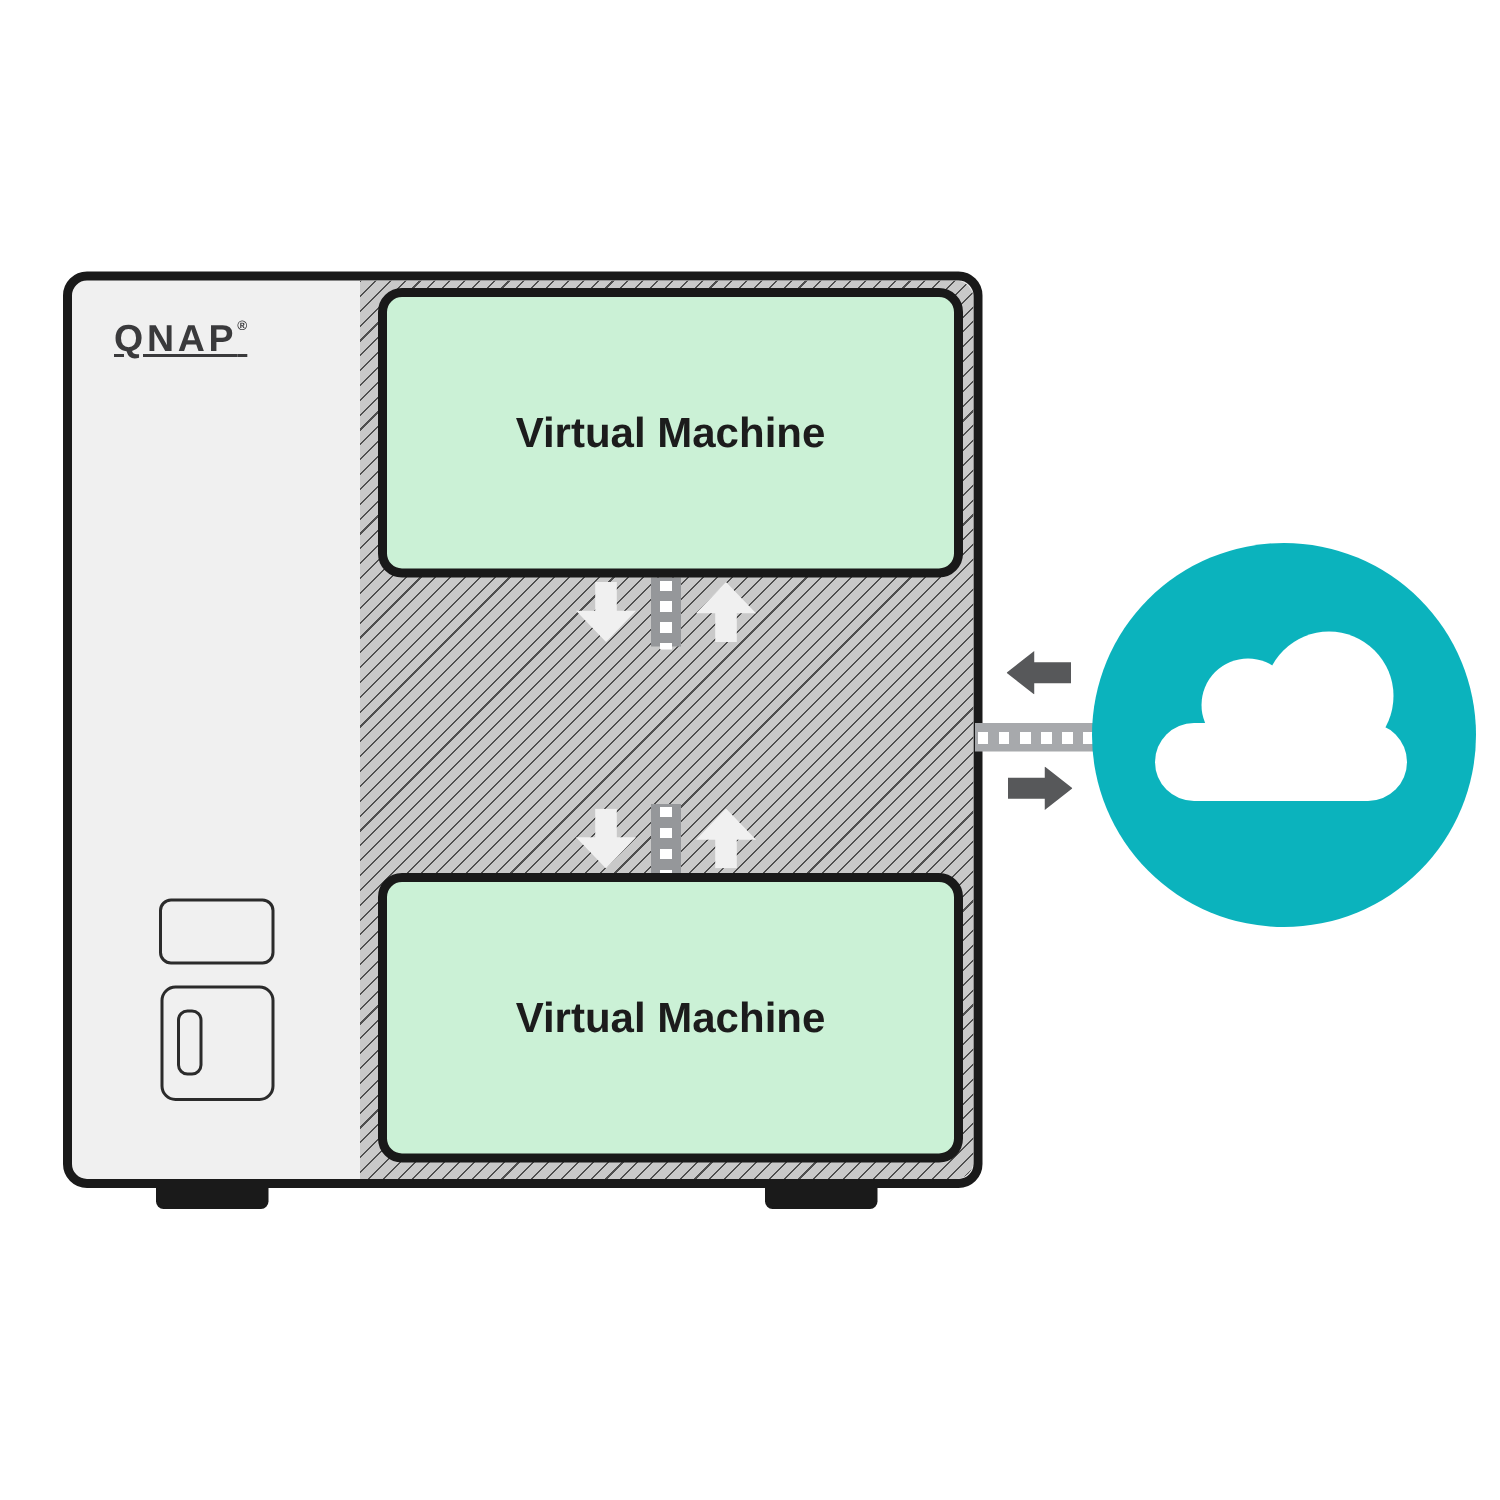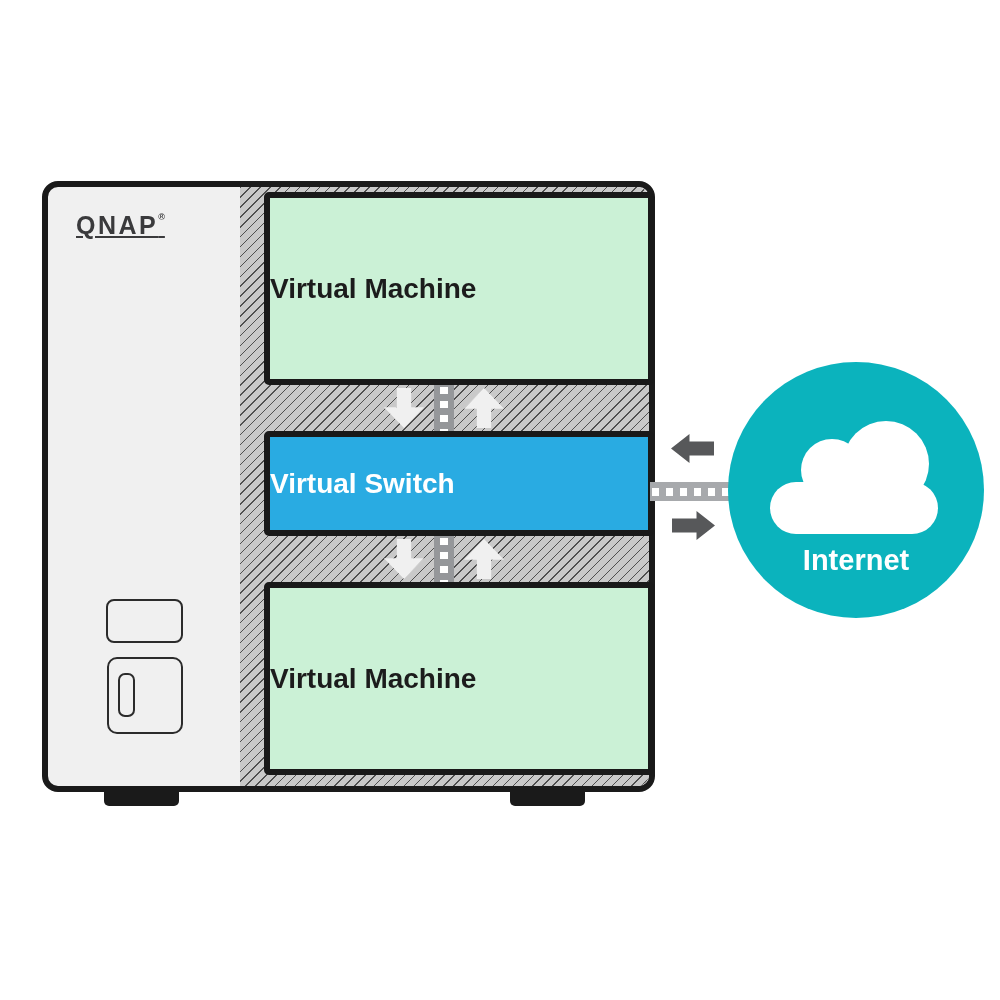--- a/index.html
+++ b/index.html
@@ -27,23 +27,23 @@
   
   .hatch{
     position:absolute;left:240px;top:187px;width:409px;height:599px;
     background-color:var(--hatch-bg,#c9c9c9);
     background-image:repeating-linear-gradient(135deg,var(--hatch-line,#4f4f4f) 0px,var(--hatch-line,#4f4f4f) 1px,transparent 1px,transparent 7px);
     border-radius:0 12px 12px 0;
   }
 
   
   .dbox{
-    position:absolute;left:264px;width:390px;box-sizing:border-box;
-    border:6px solid var(--box-border,#191919);border-radius:5px;
-    display:flex;align-items:center;justify-content:flex-start;
+    position:absolute;left:252px;width:390px;box-sizing:border-box;
+    border:6px solid var(--box-border,#191919);border-radius:16px;
+    display:flex;align-items:center;justify-content:center;
   }
   .vm-top{top:192px;height:193px;background:var(--vm-fill,#cbf1d6);}
   .vswitch{top:431px;height:105px;background:var(--switch-fill,#29abe2);}
   .vm-bottom{top:582px;height:193px;background:var(--vm-fill,#cbf1d6);}
   .dbox .lbl{font-size:28px;font-weight:bold;color:var(--vm-text,#1c1c1c);}
   .vswitch .lbl{color:#ffffff;}
 
   
   .vband{position:absolute;left:434px;width:20px;height:46px;background:var(--connector-vertical,#95979a);}
   .vband .dots{
@@ -118,37 +118,33 @@
     </div>
 
   <div class="warrow down wa-1d"></div>
   <div class="warrow up wa-1u"></div>
   <div class="warrow down wa-2d"></div>
   <div class="warrow up wa-2u"></div>
 
   <div class="dbox vm-top">
     <span class="lbl">Virtual Machine</span>
   </div>
-  <div class="dbox vswitch">
-    <span class="lbl">Virtual Switch</span>
-  </div>
   <div class="dbox vm-bottom">
     <span class="lbl">Virtual Machine</span>
   </div>
 
   <div class="hband">
       <div class="dots"></div>
     </div>
   <div class="darrow left da-in"></div>
   <div class="darrow right da-out"></div>
 
   <div class="cloud-circle">
     <svg class="cloud-svg" width="196" height="122" viewBox="0 0 196 122">
       <g fill="#ffffff">
         <rect x="14" y="70" width="168" height="52" rx="26"></rect>
         <circle cx="76" cy="58" r="31"></circle>
         <circle cx="130" cy="52" r="43"></circle>
       </g>
     </svg>
-    <div class="internet">Internet</div>
   </div>
 
 </div>
 
 </body></html>

